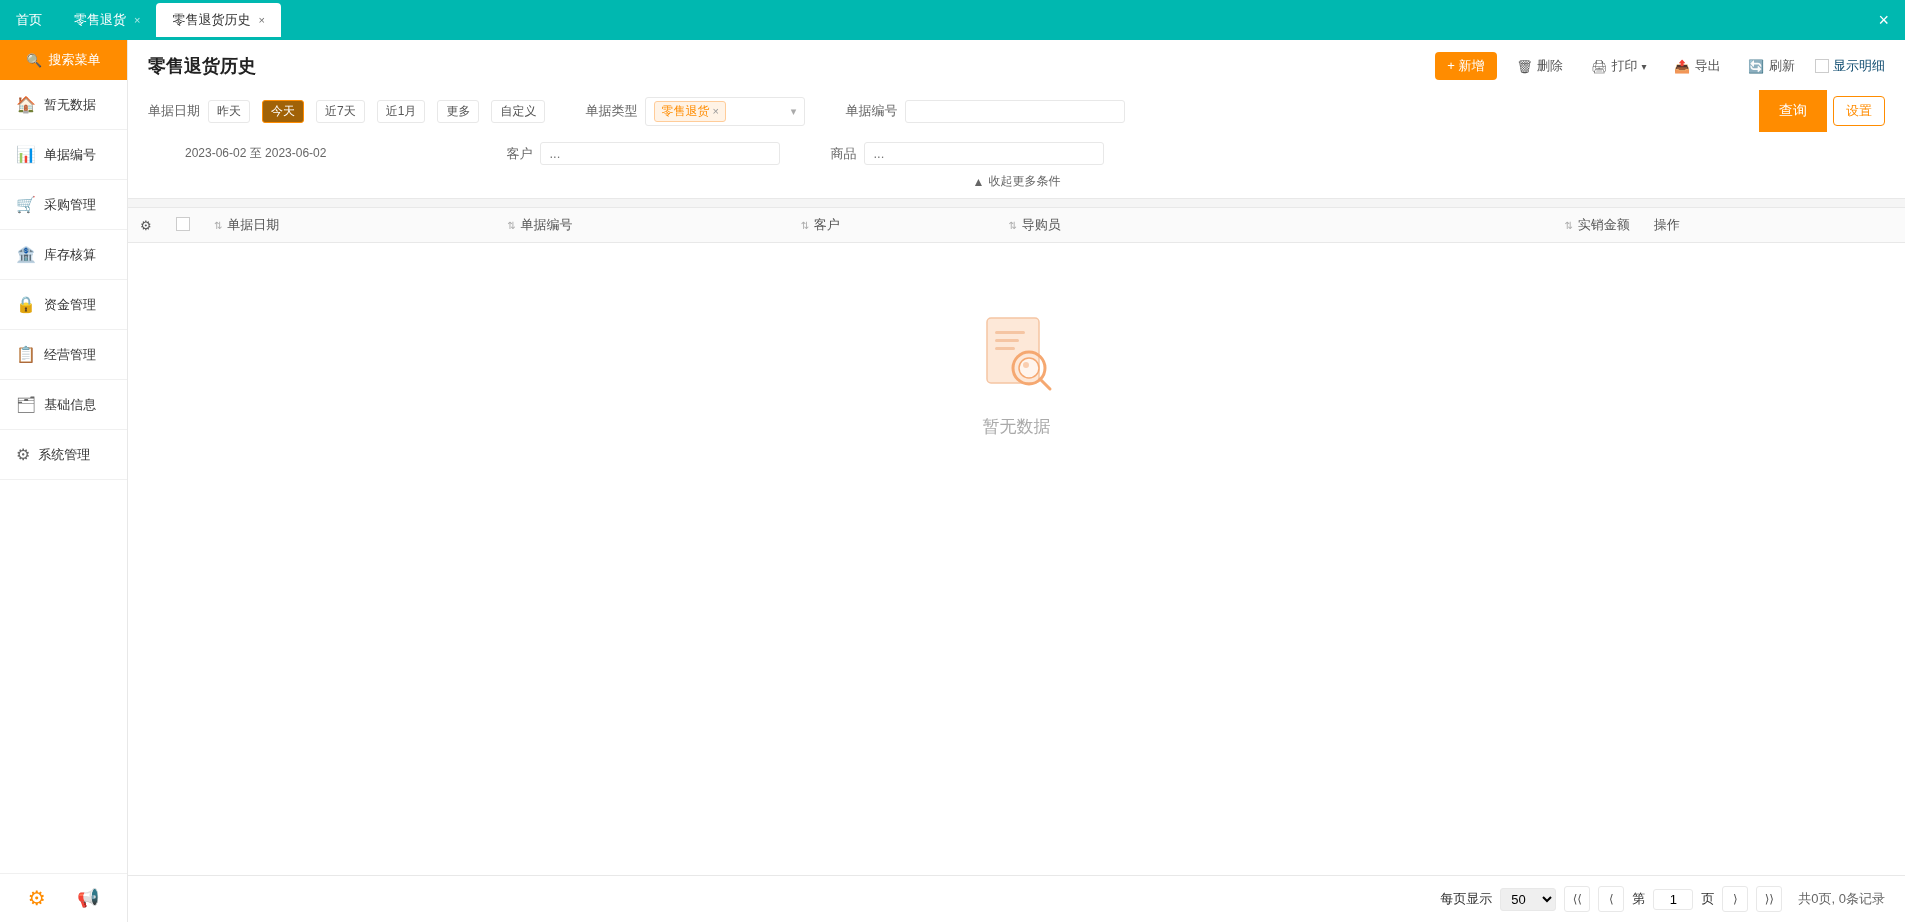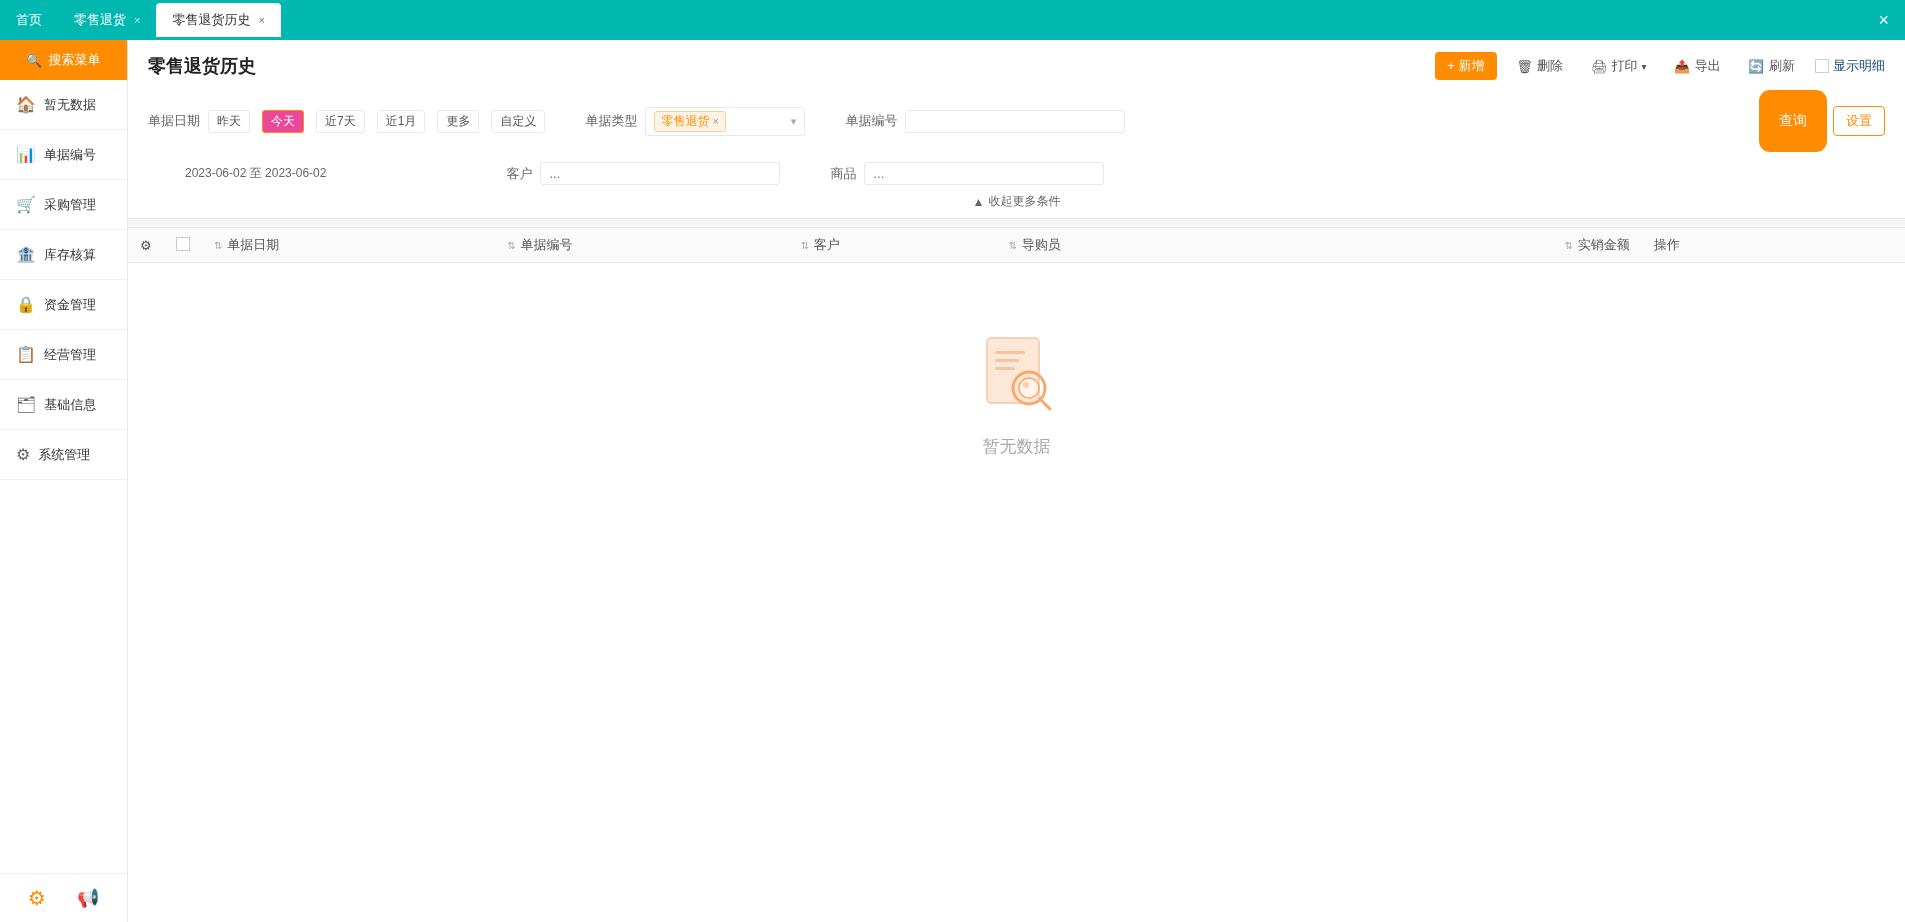--- a/index.html
+++ b/index.html
@@ -149,22 +149,22 @@
       border: none;
       border-radius: 4px;
       padding: 5px 12px;
       cursor: pointer;
       font-size: 13px;
     }
     .btn-query {
       background: #ff8c00;
       color: #fff;
       border: none;
-      border-radius: 11px;
-      padding: 22px 20px;
+      border-radius: 0;
+      padding: 12px 20px;
       cursor: pointer;
       font-size: 14px;
     }
     .btn-setting {
       background: #fff;
       color: #ff8c00;
       border: 1px solid #ff8c00;
       border-radius: 4px;
       padding: 5px 12px;
       cursor: pointer;
@@ -215,21 +215,21 @@
     .date-btn {
       padding: 2px 8px;
       border: 1px solid #e8e8e8;
       border-radius: 3px;
       font-size: 12px;
       cursor: pointer;
       background: #fff;
       color: #555;
     }
     .date-btn.active {
-      background: #ec4899;
+      background: #a16207;
       color: #fff;
       border-color: #ff8c00;
     }
     .date-range-input {
       font-size: 12px;
       color: #666;
     }
     .filter-type-select {
       display: flex;
       align-items: center;
@@ -565,15 +565,31 @@
                   <circle cx="59" cy="62" r="3" fill="#f5a871" opacity="0.5"></circle>
                 </svg>
                 <span>暂无数据</span>
               </div>
             </td>
           </tr>
         </tbody>
       </table>
     </div>
 
+    <div class="pagination-bar">
+      <span>每页显示</span>
+      <select class="page-size-select">
+        <option>50</option>
+        <option>100</option>
+        <option>200</option>
+      </select>
+      <button class="pager-btn">⟨⟨</button>
+      <button class="pager-btn">⟨</button>
+      <span>第</span>
+      <input class="page-input" value="1" style="">
+      <span>页</span>
+      <button class="pager-btn">⟩</button>
+      <button class="pager-btn">⟩⟩</button>
+      <span style="margin-left: 8px; color: #666;">共0页, 0条记录</span>
+    </div>
 
   </div>
 </div>
 
 </body></html>

